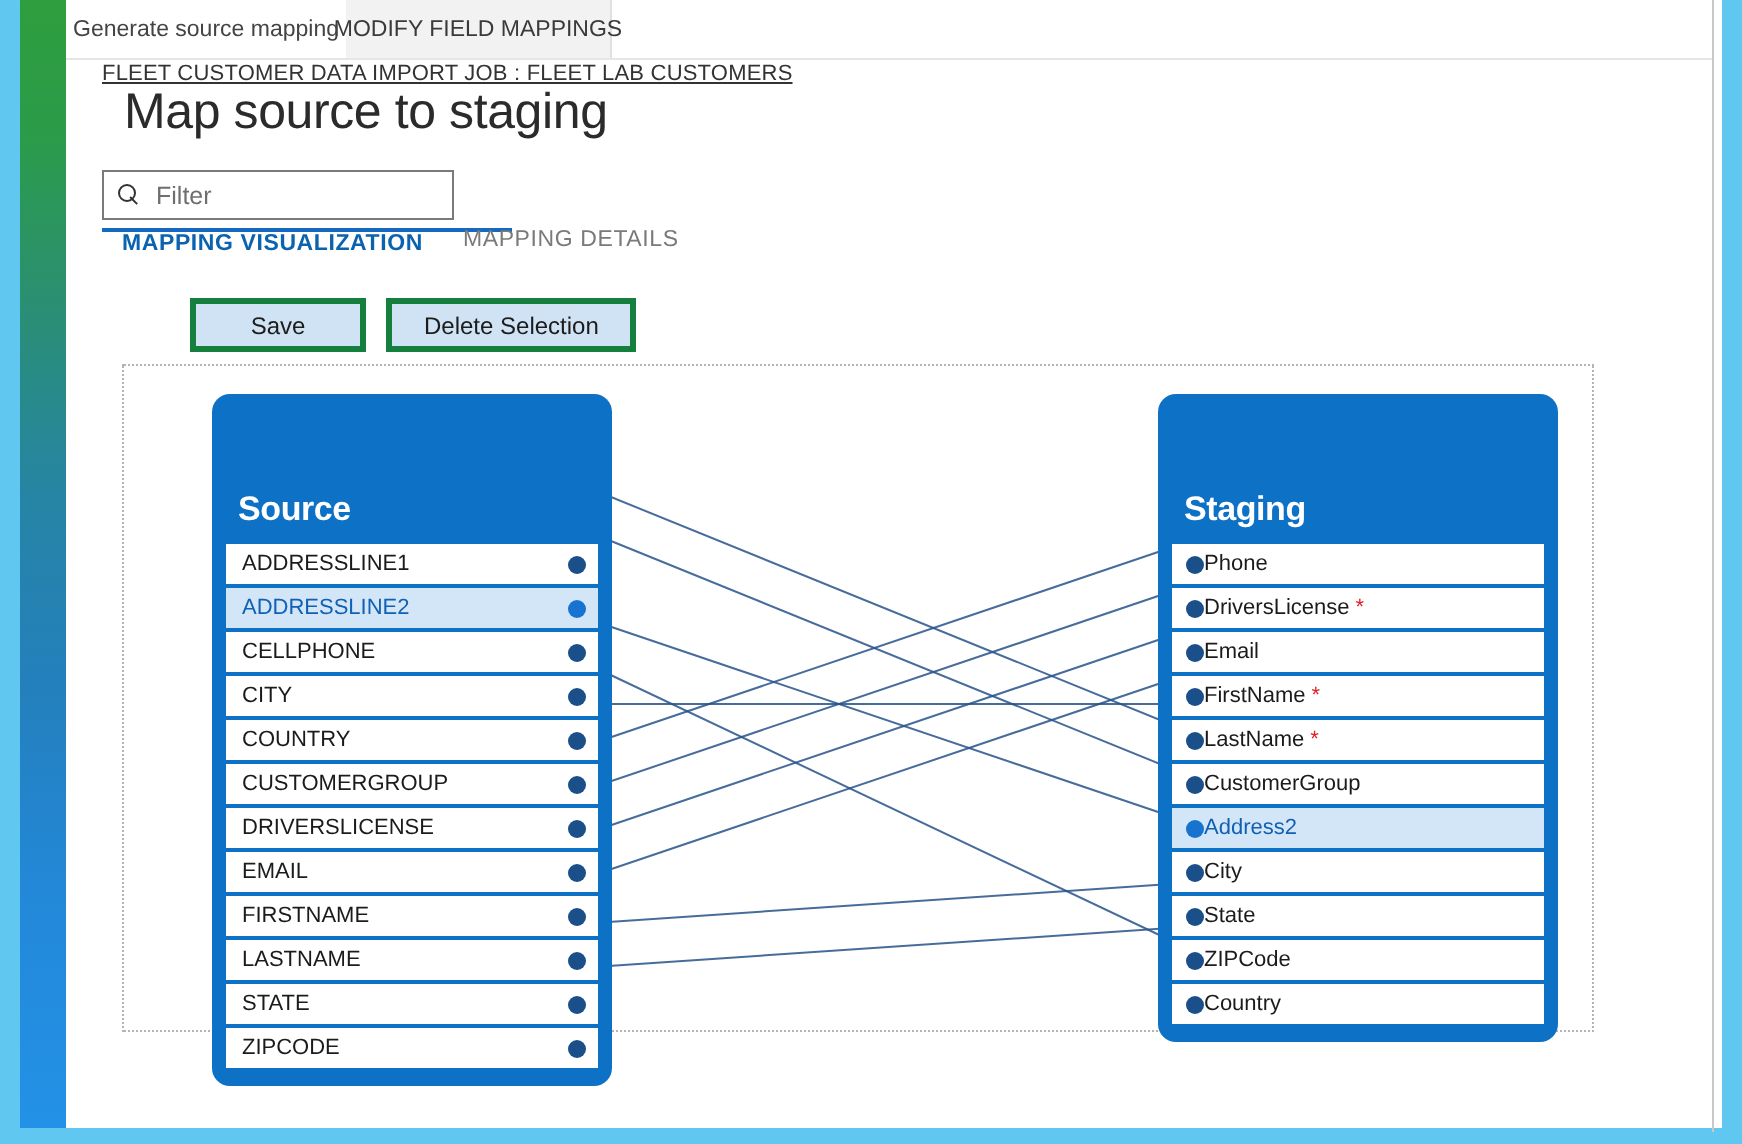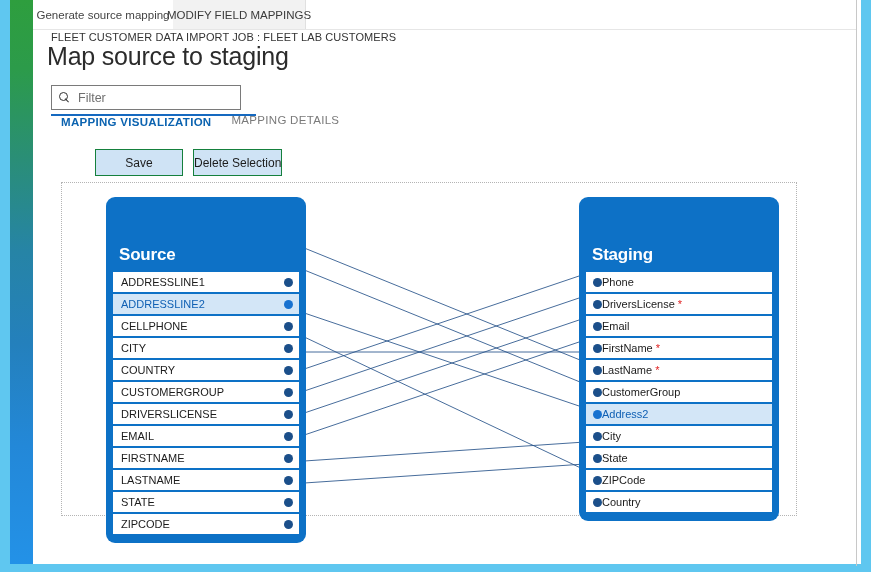--- a/index.html
+++ b/index.html
@@ -67,31 +67,32 @@
     left: 140px; width: 133px;
     background: #f2f2f2; color: #3a3a3a;
     border-right: 1px solid #e0e0e0;
   }
 
   
   .breadcrumb {
     position: absolute; left: 18px; top: 31px;
     font-size: 11px; color: #333333; letter-spacing: .1px;
     white-space: nowrap;
+    text-decoration: underline;
   }
   .page-title {
-    position: absolute; left: 14px; top: 42px;
+    position: absolute; left: 29px; top: 42px;
     font-size: 25px; font-weight: 300; color: #2b2b2b;
     letter-spacing: -.2px; white-space: nowrap;
   }
 
   
   .filter-box {
     position: absolute; left: 18px; top: 85px;
-    width: 190px; height: 25px;
+    width: 176px; height: 25px;
     border: 1px solid #7a7a7a; background: #ffffff;
     display: flex; align-items: center; cursor: text;
   }
   .filter-icon {
     margin-left: 7px; margin-right: 6px;
     width: 11px; height: 11px; position: relative; flex: none;
   }
   .filter-icon::before {
     content: ""; position: absolute; left: 0; top: 0;
     width: 7px; height: 7px; border: 1.2px solid #333;
@@ -126,22 +127,22 @@
   }
   .subtab.inactive { color: #7a7a7a; }
   .subtabs-rule {
     position: absolute; left: 18px; top: 114px; width: 205px; height: 2px;
     background: #1569c0;
   }
 
   
   .toolbar { position: absolute; left: 62px; top: 149px; display: flex; gap: 10px; }
   .tb-btn {
-    height: 27px; min-width: 60px; padding: 0 0;
-    background: #cfe3f5; border: 1px solid #15803d;
+    height: 27px; min-width: 60px; padding: 0 16px;
+    background: #cfe3f5; border: 3px solid #15803d;
     font-size: 12px; color: #1c1c1c; cursor: pointer;
     display: flex; align-items: center; justify-content: center;
     font-family: "Liberation Sans", sans-serif; white-space: nowrap;
   }
   .tb-btn.save { min-width: 88px; }
 
   
   .canvas {
     position: absolute; left: 28px; top: 182px;
     width: 736px; height: 334px;

